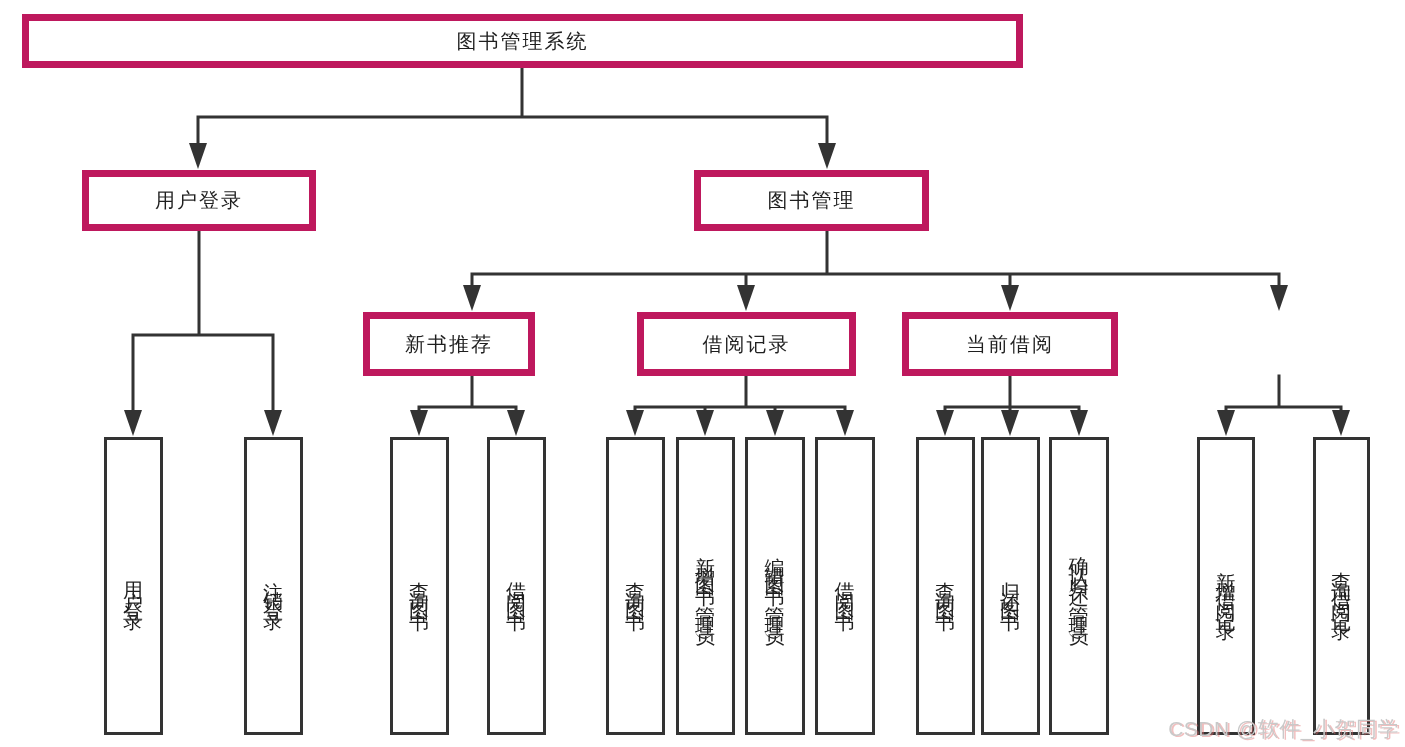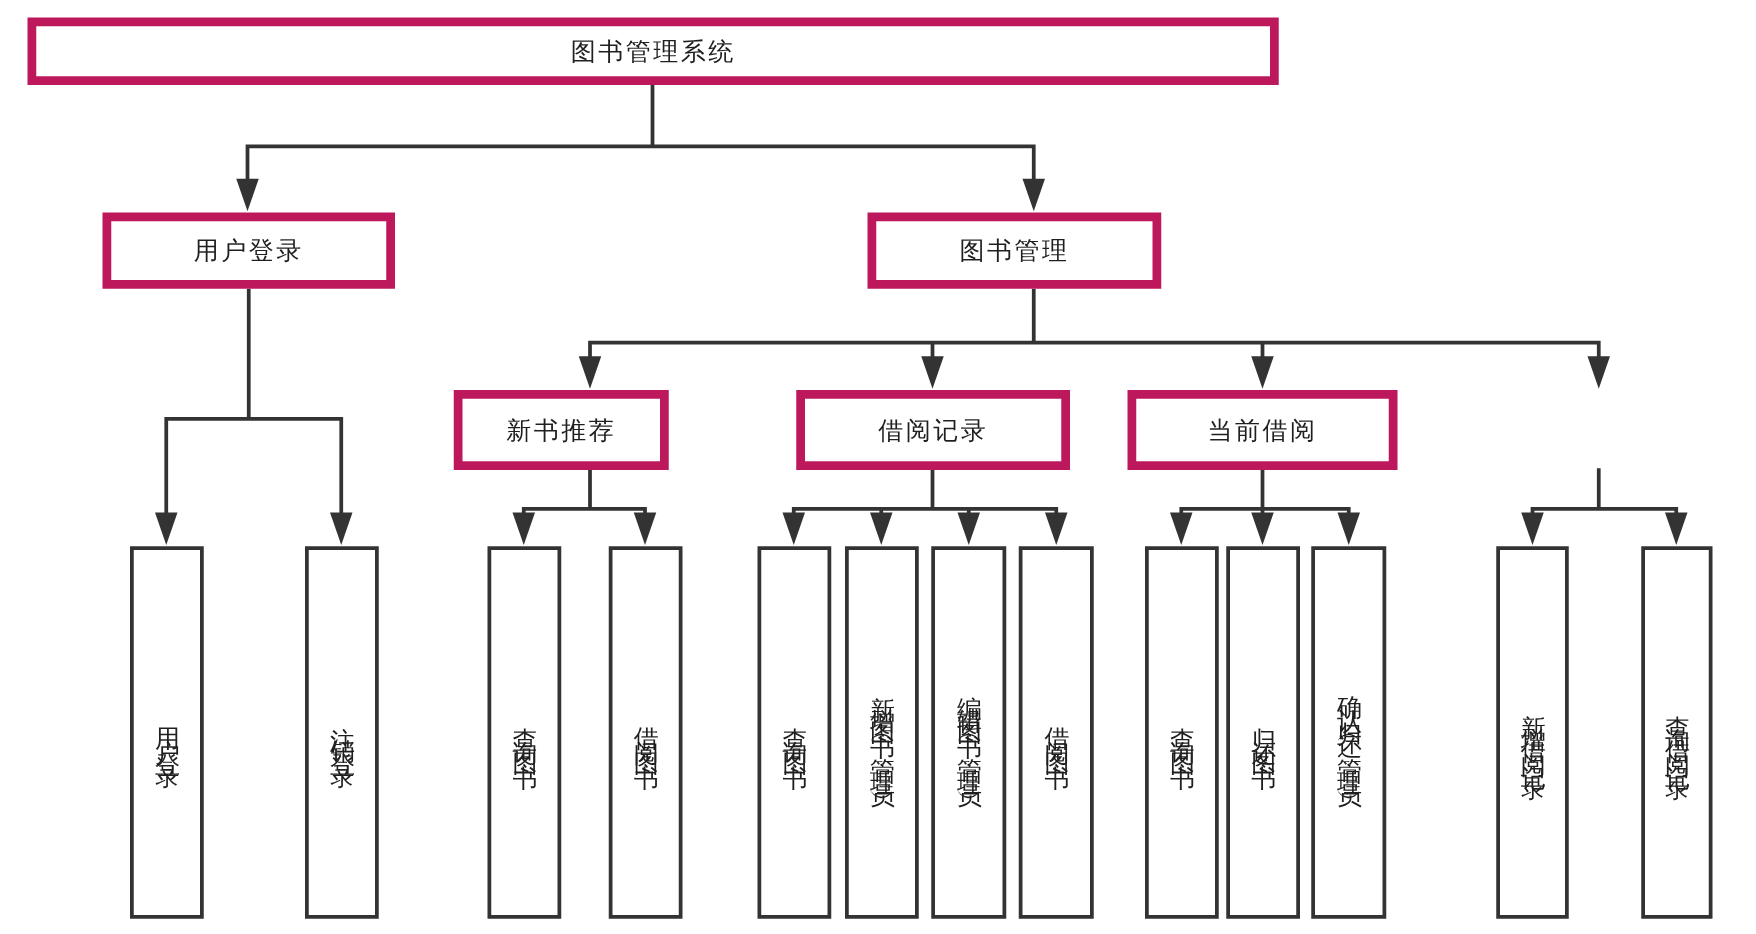--- a/index.html
+++ b/index.html
@@ -156,14 +156,15 @@
     <span class="vtext">确认归还（管理员）</span>
   </div>
 
   <div class="vbox" style="left:1197px;top:437px;width:58px;height:298px;">
     <span class="vtext">新增借阅记录</span>
   </div>
   <div class="vbox" style="left:1313px;top:437px;width:57px;height:298px;">
     <span class="vtext">查询借阅记录</span>
   </div>
 
+  <div id="watermark">CSDN @软件_小贺同学</div>
 
 </div>
 
 </body></html>

